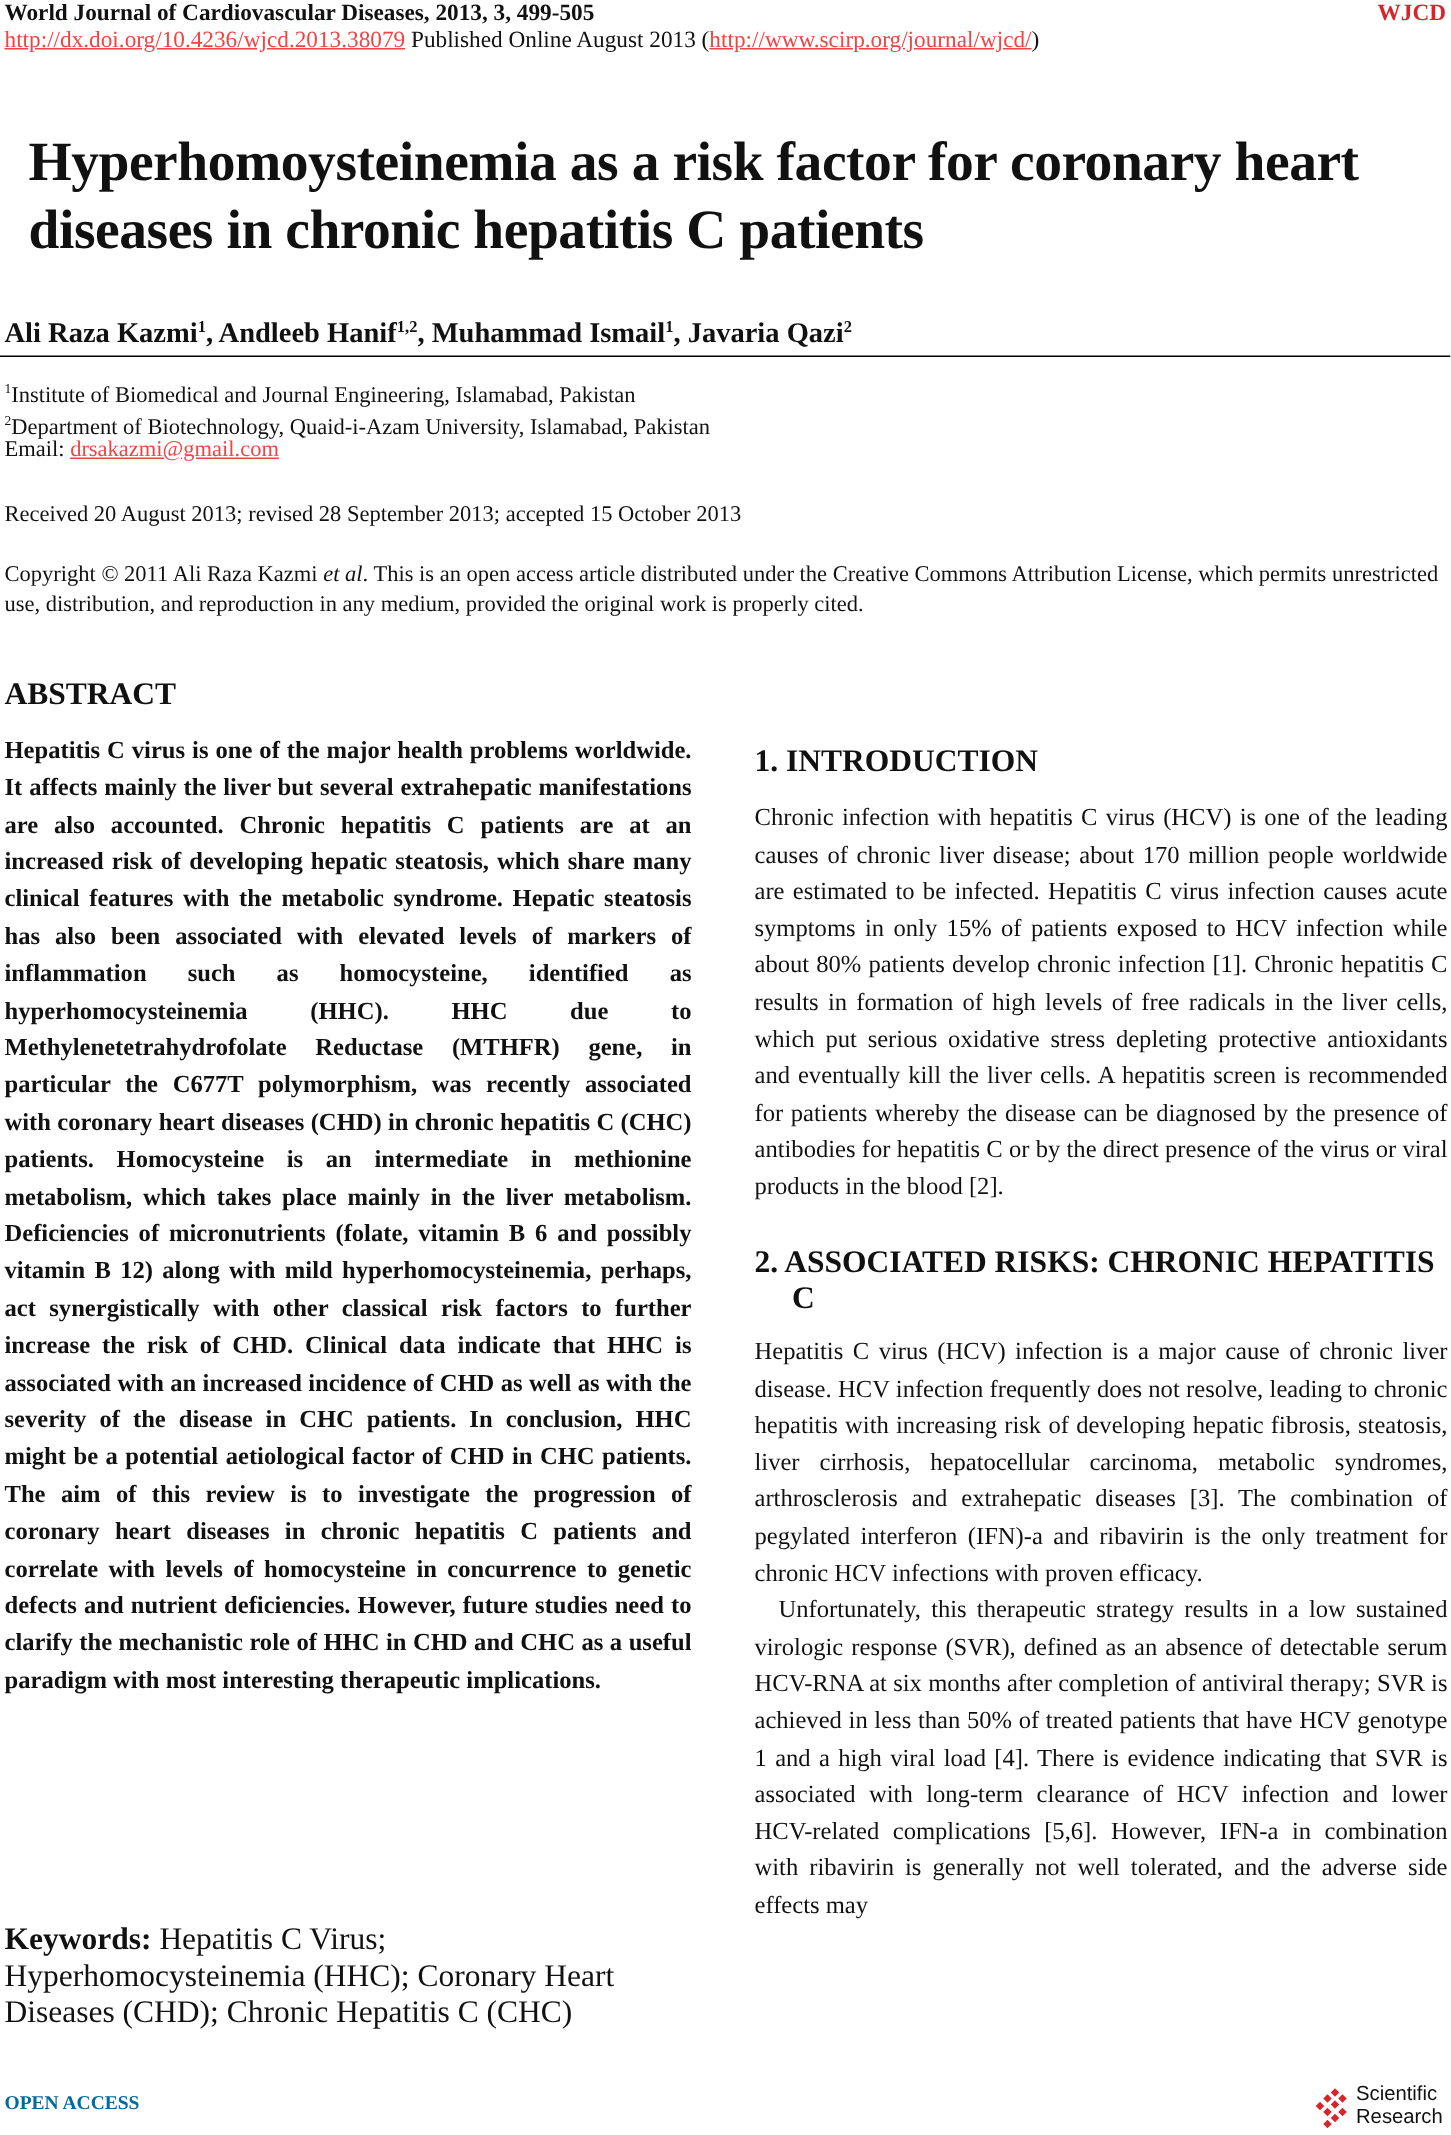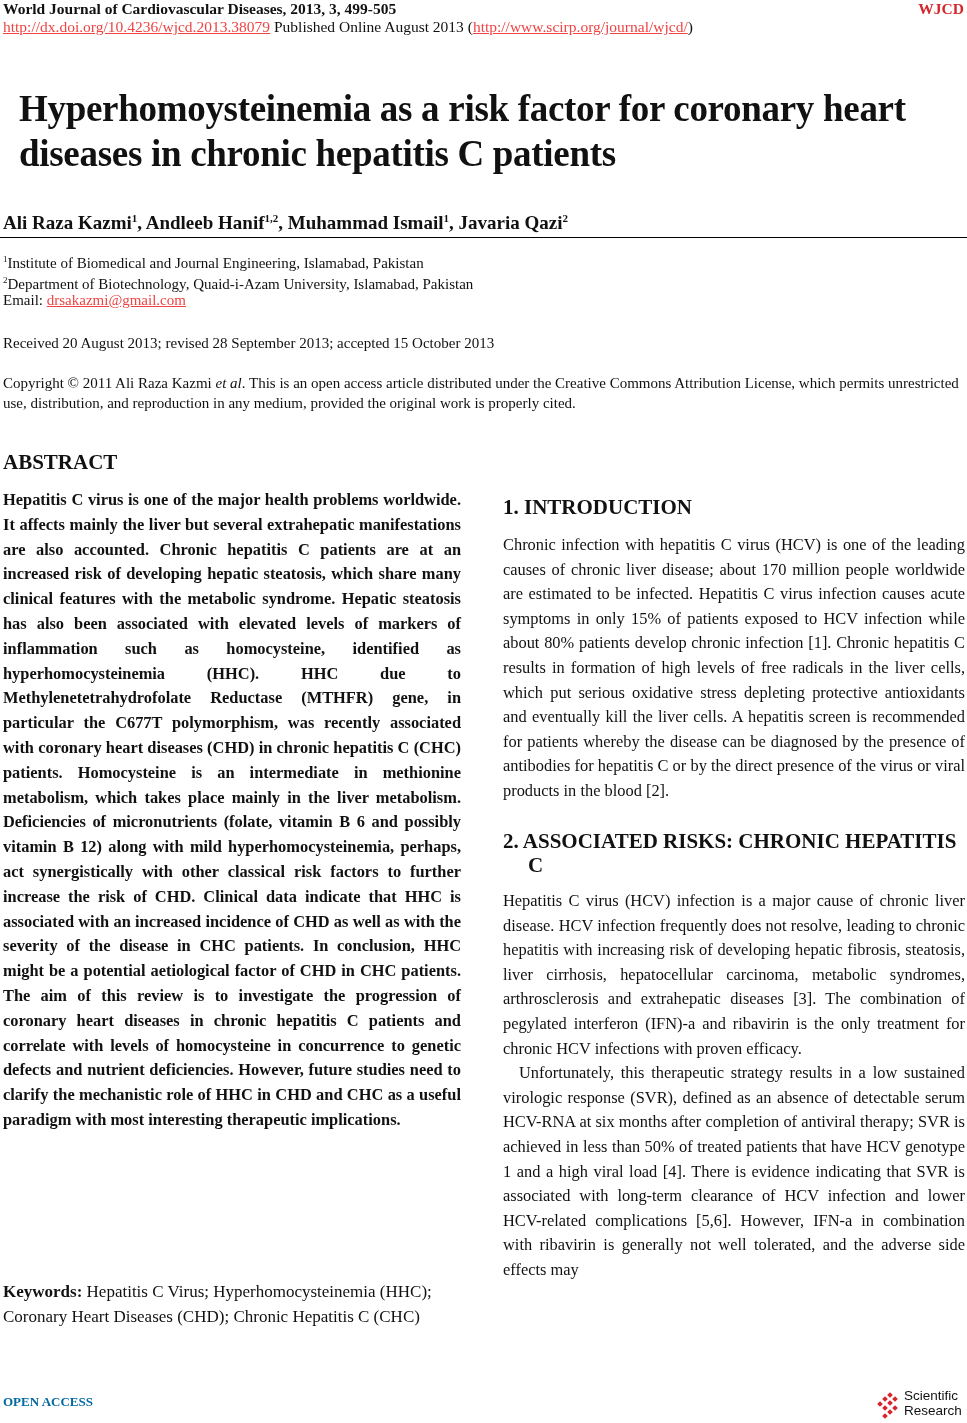--- a/index.html
+++ b/index.html
@@ -24,21 +24,21 @@
   .affil sup { font-size: 9px; vertical-align: 6px; }
   .dates { left: 3px; top: 333px; font-size: 15px; line-height: 20px; }
   .copy { left: 3px; top: 373px; width: 962px; font-size: 15px; line-height: 20px; }
   .col-left { left: 3px; width: 458px; }
   .col-right { left: 503px; width: 462px; }
   .sec-head { font-size: 21px; font-weight: bold; line-height: 24px; }
   .abstract-body {
     font-size: 16.4px; font-weight: bold; line-height: 24.8px; text-align: justify;
     text-align-last: left;
   }
-  .keywords { font-size: 17px; line-height: 24.5px; }
+  .keywords { font-size: 21px; line-height: 24.5px; }
   .keywords b { font-weight: bold; }
   .body-text { font-size: 16.4px; line-height: 24.6px; text-align: justify; }
   .body-text p { margin: 0; }
   .indent { text-indent: 16px; }
   .sec2-head { font-size: 21px; font-weight: bold; line-height: 24px; padding-left: 25px; text-indent: -25px; }
   .open-access { left: 3px; top: 1394px; font-size: 13px; font-weight: bold; color: #0369a1; }
   .sr-logo { left: 876px; top: 1388px; width: 90px; height: 34px; }
   .sr-text { position: absolute; left: 28px; top: 0px; font-family: "Liberation Sans", "DejaVu Sans", sans-serif; font-size: 13.5px; line-height: 15px; color: #111; }
   .sr-icon { position: absolute; left: 0; top: 4px; width: 28px; height: 28px; }
 </style>

